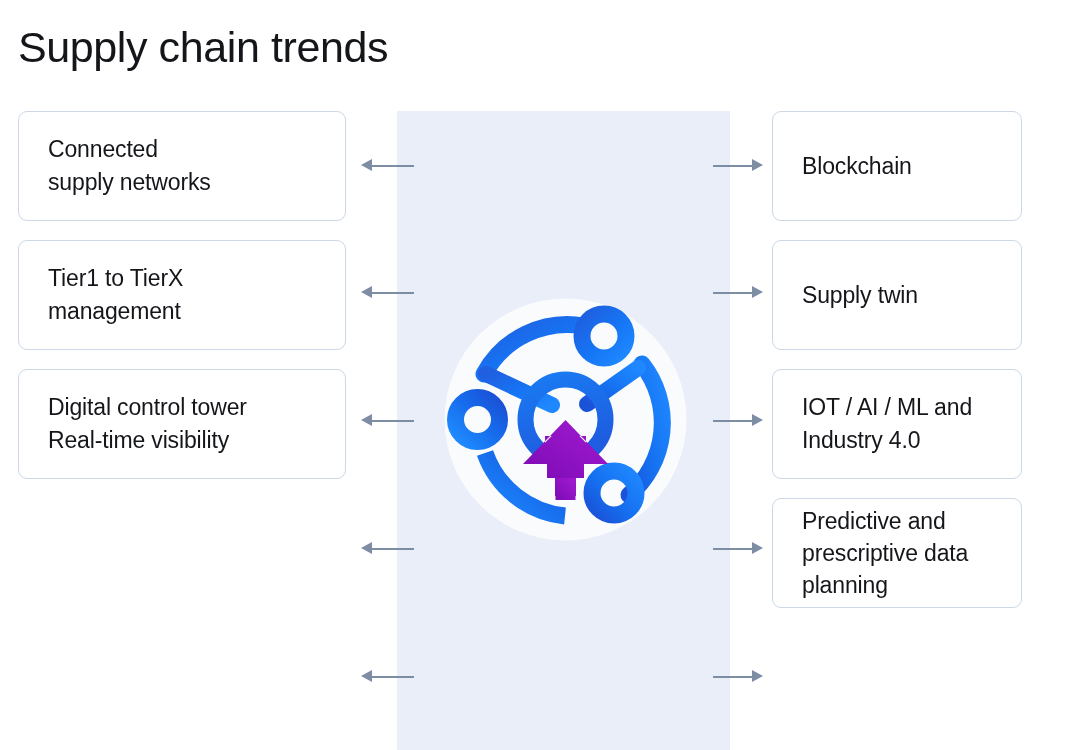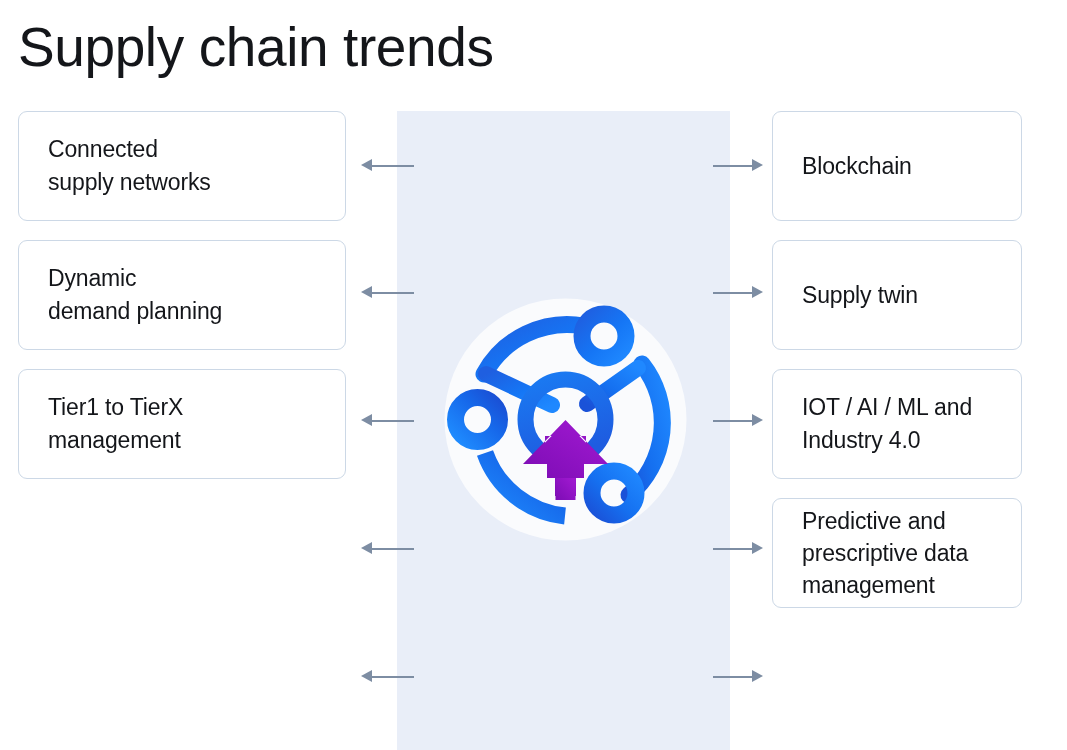--- a/index.html
+++ b/index.html
@@ -17,21 +17,21 @@
     width: 1067px;
     height: 750px;
     background: #ffffff;
   }
 
   
   #page-title {
     position: absolute;
     left: 18px;
     top: 16px;
-    font-size: 55px;
+    font-size: 43px;
     font-weight: 300;
     letter-spacing: -0.4px;
     color: #14161a;
     line-height: 62px;
     white-space: nowrap;
   }
 
   
   #center-band {
     position: absolute;
@@ -201,40 +201,40 @@
     <div class="arrow-line" style="left:713px; top:676px; width:42px;"></div>
     <div class="arrow-head right" style="left:752px; top:670px;"></div>
   </div>
 
   <div class="col" id="col-left">
     <div class="trend-box">
       <span class="trend-label">Connected
 supply networks</span>
     </div>
     <div class="trend-box">
-      <span class="trend-label">Dynamic
-demand planning</span>
-    </div>
-    <div class="trend-box">
       <span class="trend-label">Tier1 to TierX
 management</span>
     </div>
+    <div class="trend-box">
+      <span class="trend-label">Digital control tower
+Real-time visibility</span>
+    </div>
   </div>
 
   <div class="col" id="col-right">
     <div class="trend-box">
       <span class="trend-label">Blockchain</span>
     </div>
     <div class="trend-box">
       <span class="trend-label">Supply twin</span>
     </div>
     <div class="trend-box">
       <span class="trend-label">IOT / AI / ML and
 Industry 4.0</span>
     </div>
     <div class="trend-box">
       <span class="trend-label">Predictive and
 prescriptive data
-management</span>
+planning</span>
     </div>
   </div>
 
 </div>
 
 </body></html>

